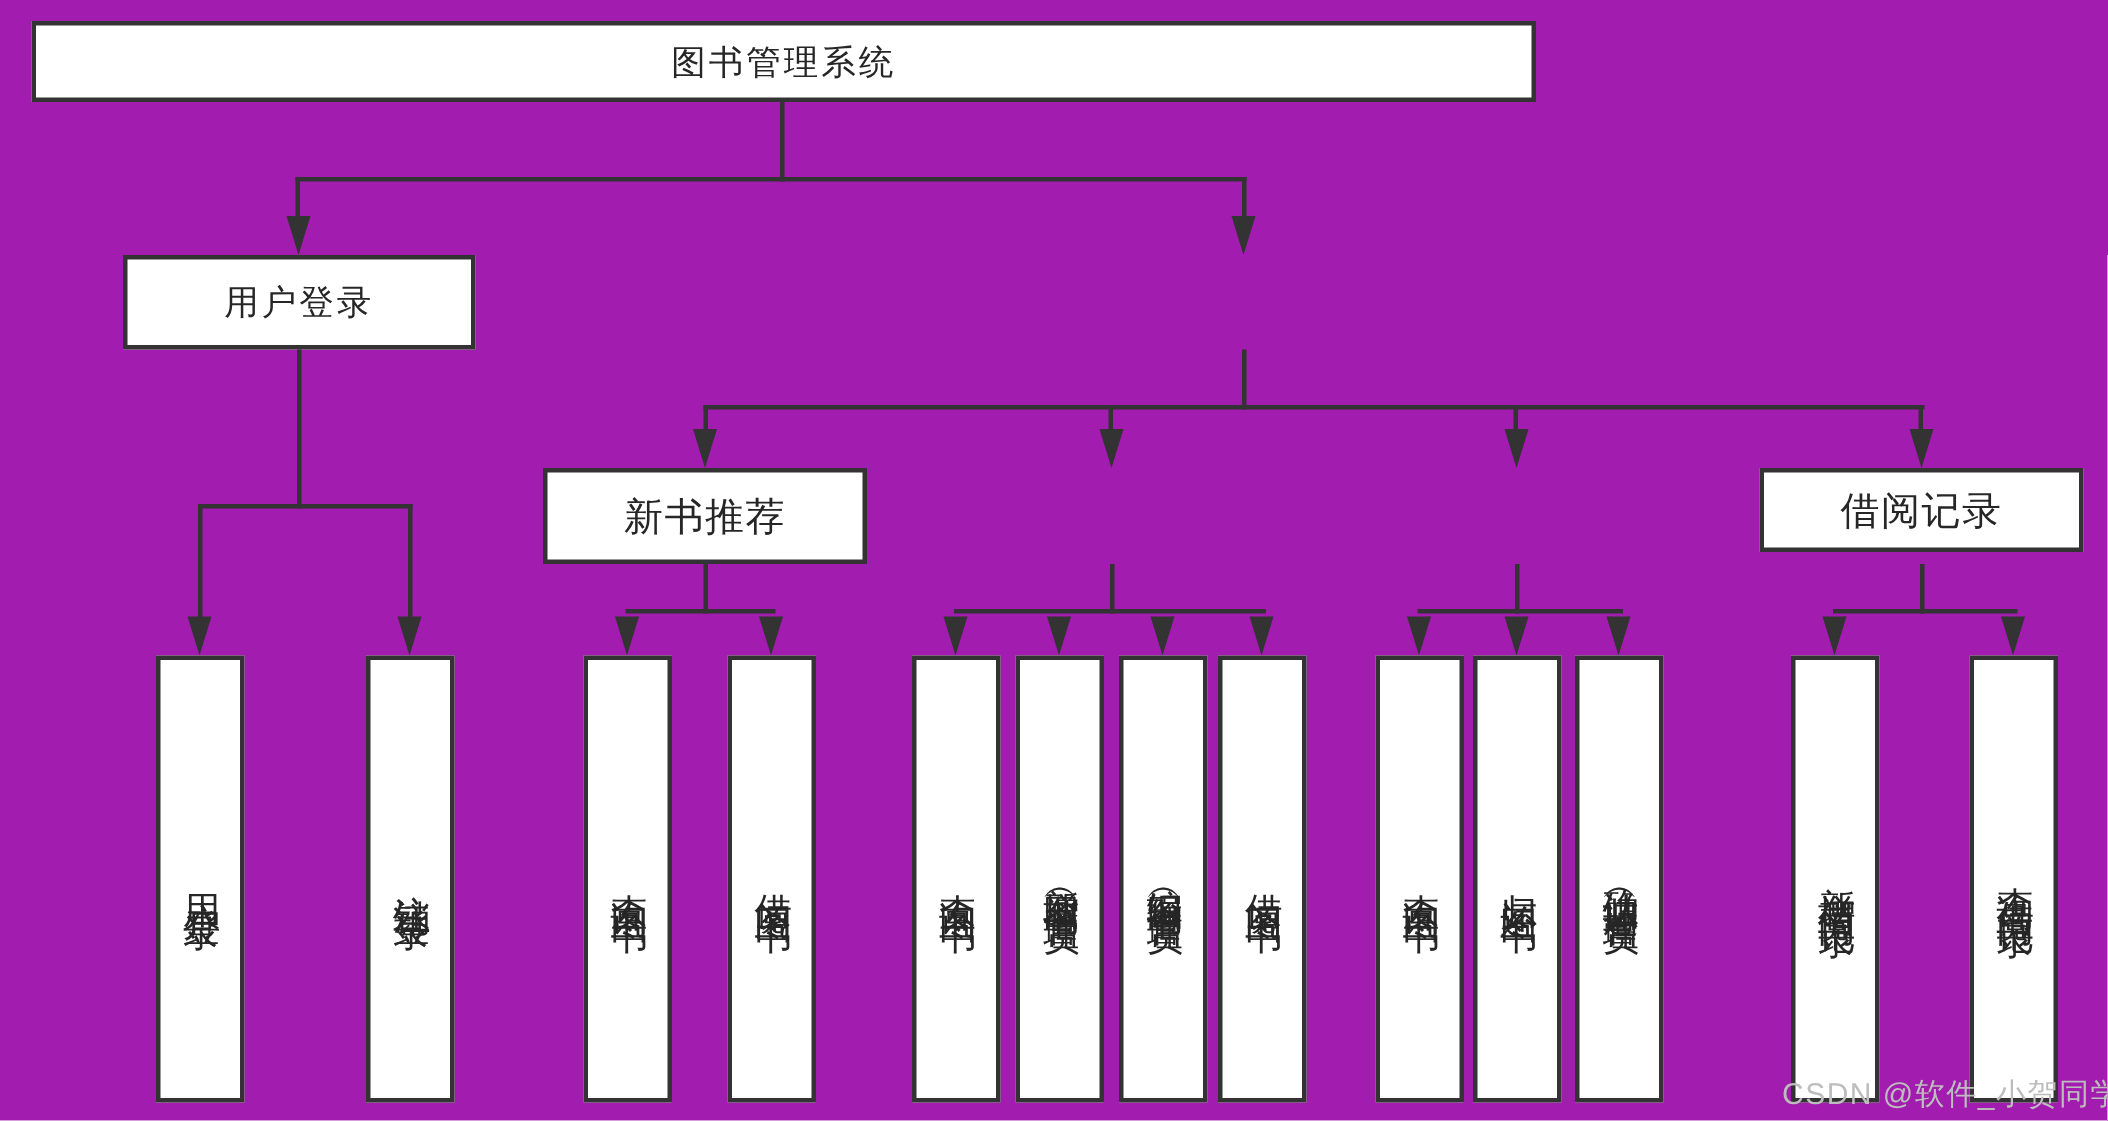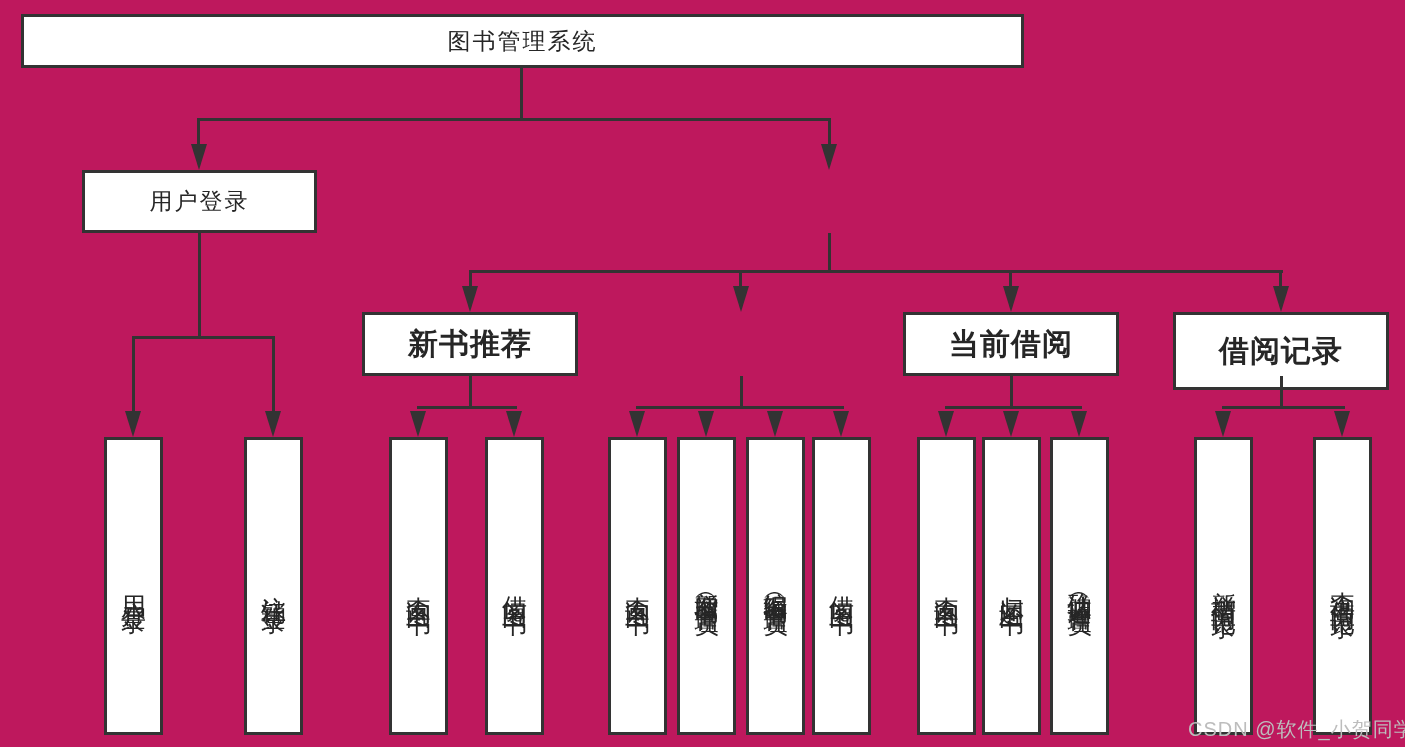--- a/index.html
+++ b/index.html
@@ -1,29 +1,29 @@
 <!DOCTYPE html>
 <html><head>
 <meta charset="utf-8">
 <style>
   html,body { margin:0; padding:0; background:#ffffff; }
   body { font-family: "Liberation Sans", sans-serif; }
   #stage {
-    position:relative; width:1405px; height:747px; background:#be185d;
+    position:relative; width:1405px; height:747px; background:#a21caf;
     overflow:hidden; color:#262626;
   }
   .box {
     position:absolute; box-sizing:border-box;
     border:3px solid #333333; background:#ffffff;
     display:flex; align-items:center; justify-content:center;
     color:#262626; text-align:center;
   }
   .h1-box  { font-size:23px; letter-spacing:2px; }
   .h2-box  { font-size:23px; letter-spacing:2px; }
-  .h3-box  { font-size:30px; letter-spacing:1px;font-weight:bold; }
+  .h3-box  { font-size:26px; letter-spacing:1px; }
   .leaf    { }
   .vtext {
     writing-mode: vertical-rl;
     text-orientation: mixed;
     font-size:25px;
     letter-spacing:5px;
     line-height:1;
     white-space:nowrap;
   }
   .vtext.long { letter-spacing:3px; font-size:24px; }
@@ -74,24 +74,21 @@
   <div class="line" style="left:739px;  top:270px; width:3px; height:18px;"></div>
   <div class="arrow" style="left:733px;  top:286px;"></div>
   <div class="line" style="left:1009px; top:270px; width:3px; height:18px;"></div>
   <div class="arrow" style="left:1003px; top:286px;"></div>
   <div class="line" style="left:1279px; top:270px; width:3px; height:18px;"></div>
   <div class="arrow" style="left:1273px; top:286px;"></div>
 
   <div class="box h3-box" style="left:362px; top:312px; width:216px; height:64px;">
     <span>新书推荐</span>
   </div>
-  <div class="box h3-box" style="left:903px; top:312px; width:216px; height:64px;">
-    <span>当前借阅</span>
-  </div>
-  <div class="box h3-box" style="left:1173px; top:312px; width:216px; height:78px;">
+  <div class="box h3-box" style="left:1173px; top:312px; width:216px; height:56px;">
     <span>借阅记录</span>
   </div>
 
   <div class="line" style="left:469px; top:376px; width:3px;  height:33px;"></div>
   <div class="line" style="left:417px; top:406px; width:100px; height:3px;"></div>
   <div class="arrow" style="left:410px; top:411px;"></div>
   <div class="arrow" style="left:506px; top:411px;"></div>
 
   <div class="line" style="left:740px; top:376px; width:3px;  height:33px;"></div>
   <div class="line" style="left:636px; top:406px; width:208px; height:3px;"></div>

